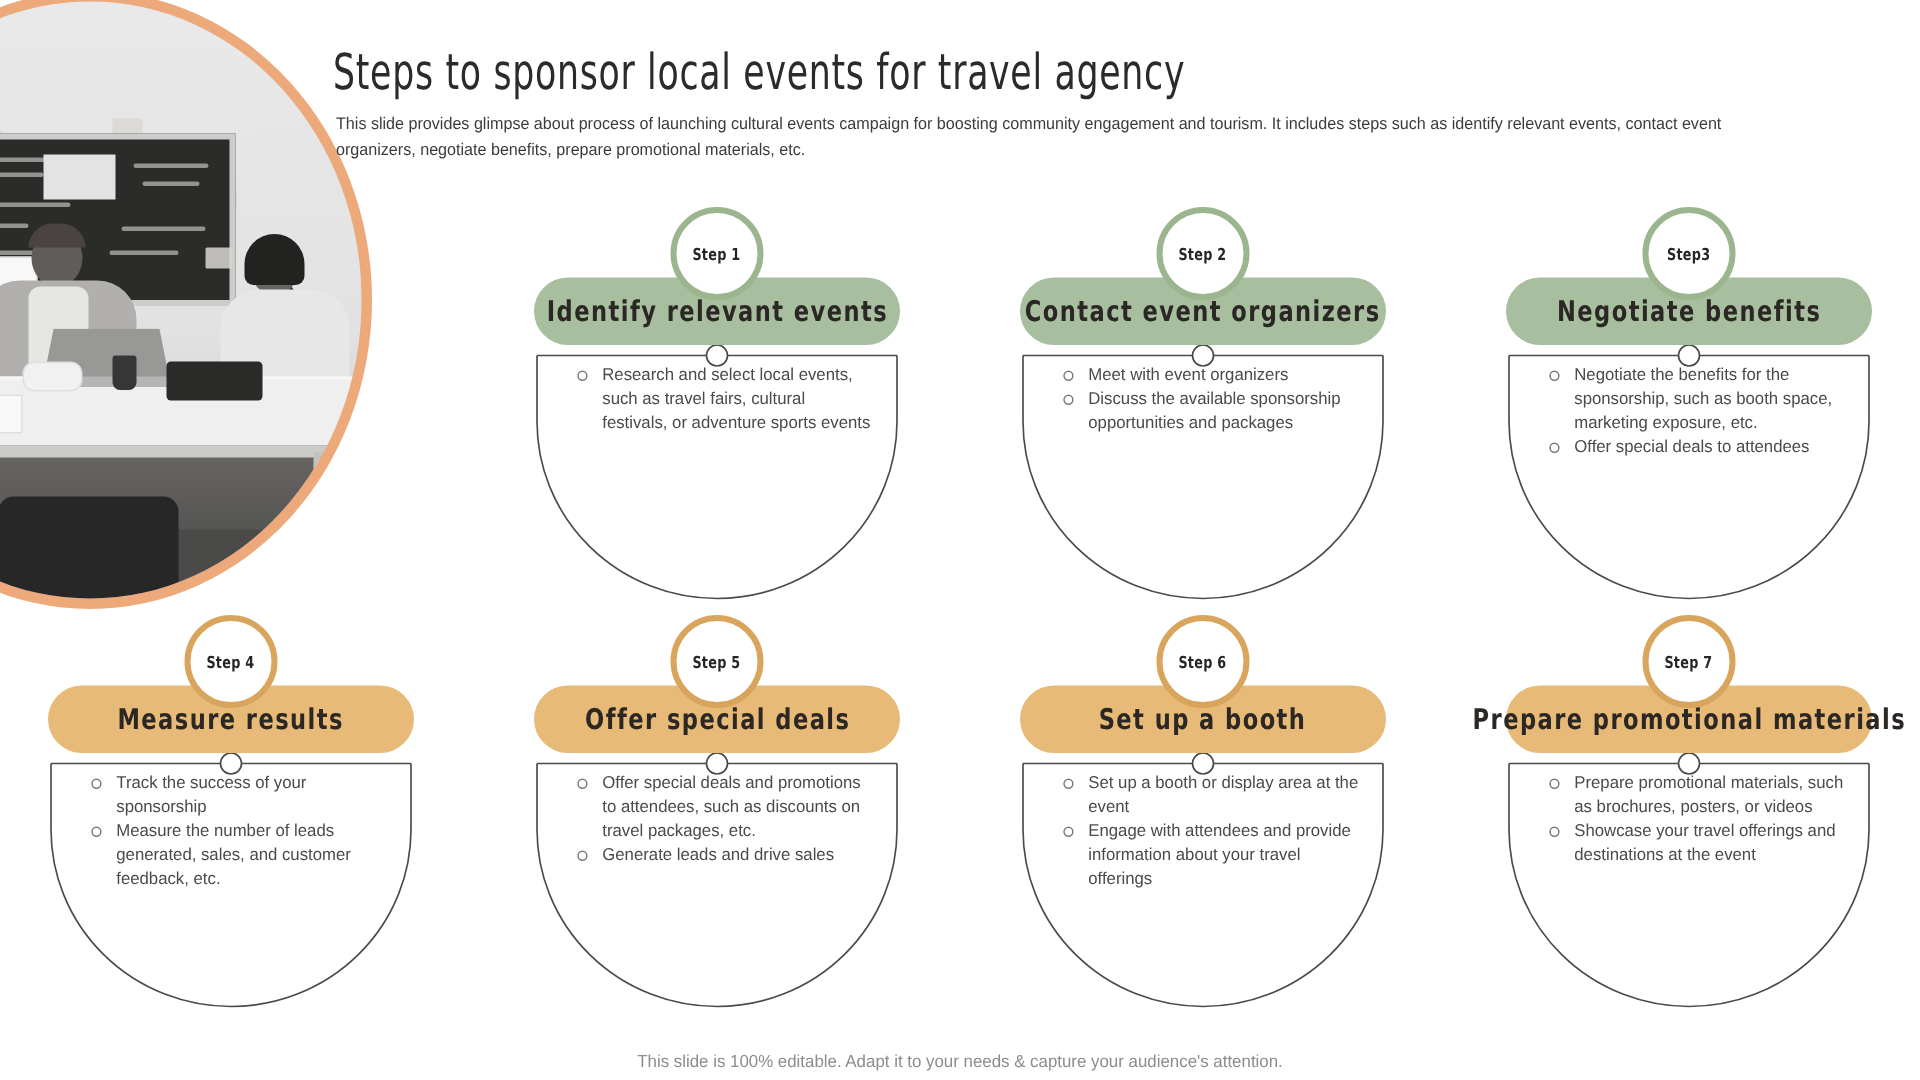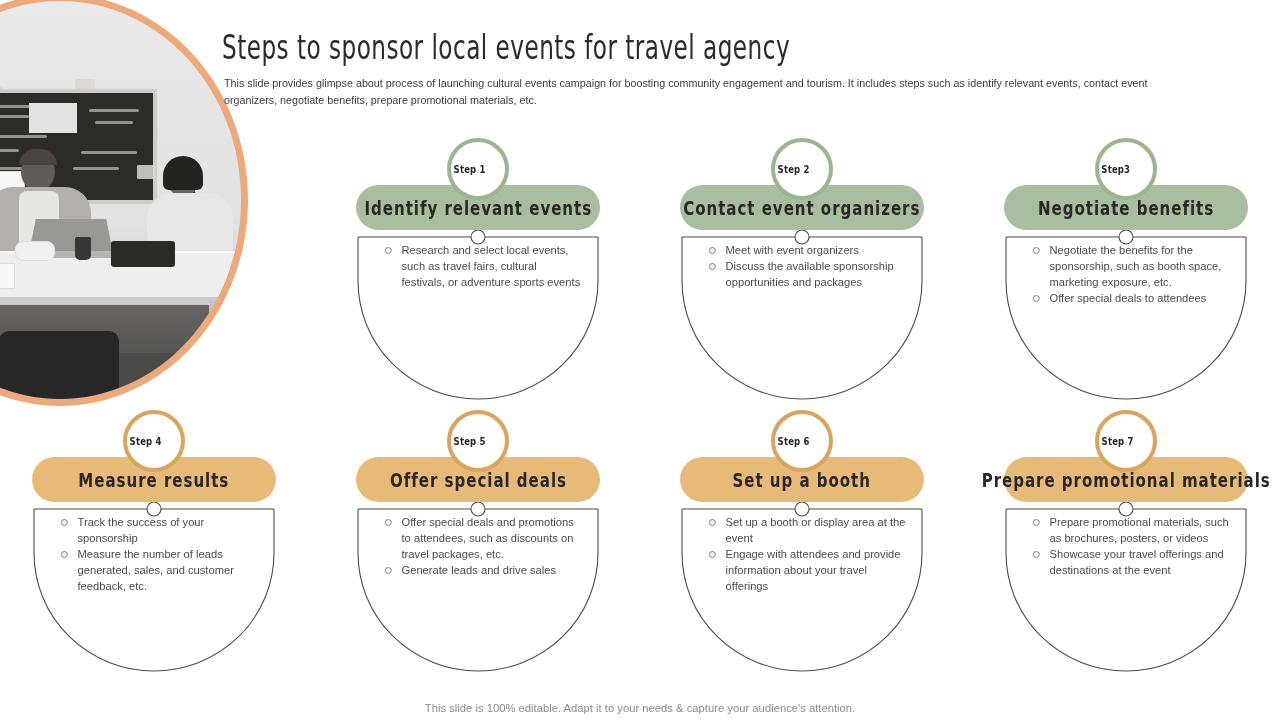--- a/index.html
+++ b/index.html
@@ -96,21 +96,21 @@
     position: absolute;
     left: 50%;
     top: 0;
     transform: translateX(-50%);
     width: 62px;
     height: 62px;
     border-radius: 50%;
     background: #ffffff;
     display: flex;
     align-items: center;
-    justify-content: flex-start;
+    justify-content: center;
     z-index: 3;
   }
   .badge-label {
     font-family: "Liberation Sans Narrow", "DejaVu Sans Condensed", "Liberation Sans", sans-serif;
     font-size: 11px;
     font-weight: 700;
     color: #262626;
     transform: scaleX(0.86);
     letter-spacing: .2px;
     white-space: nowrap;

